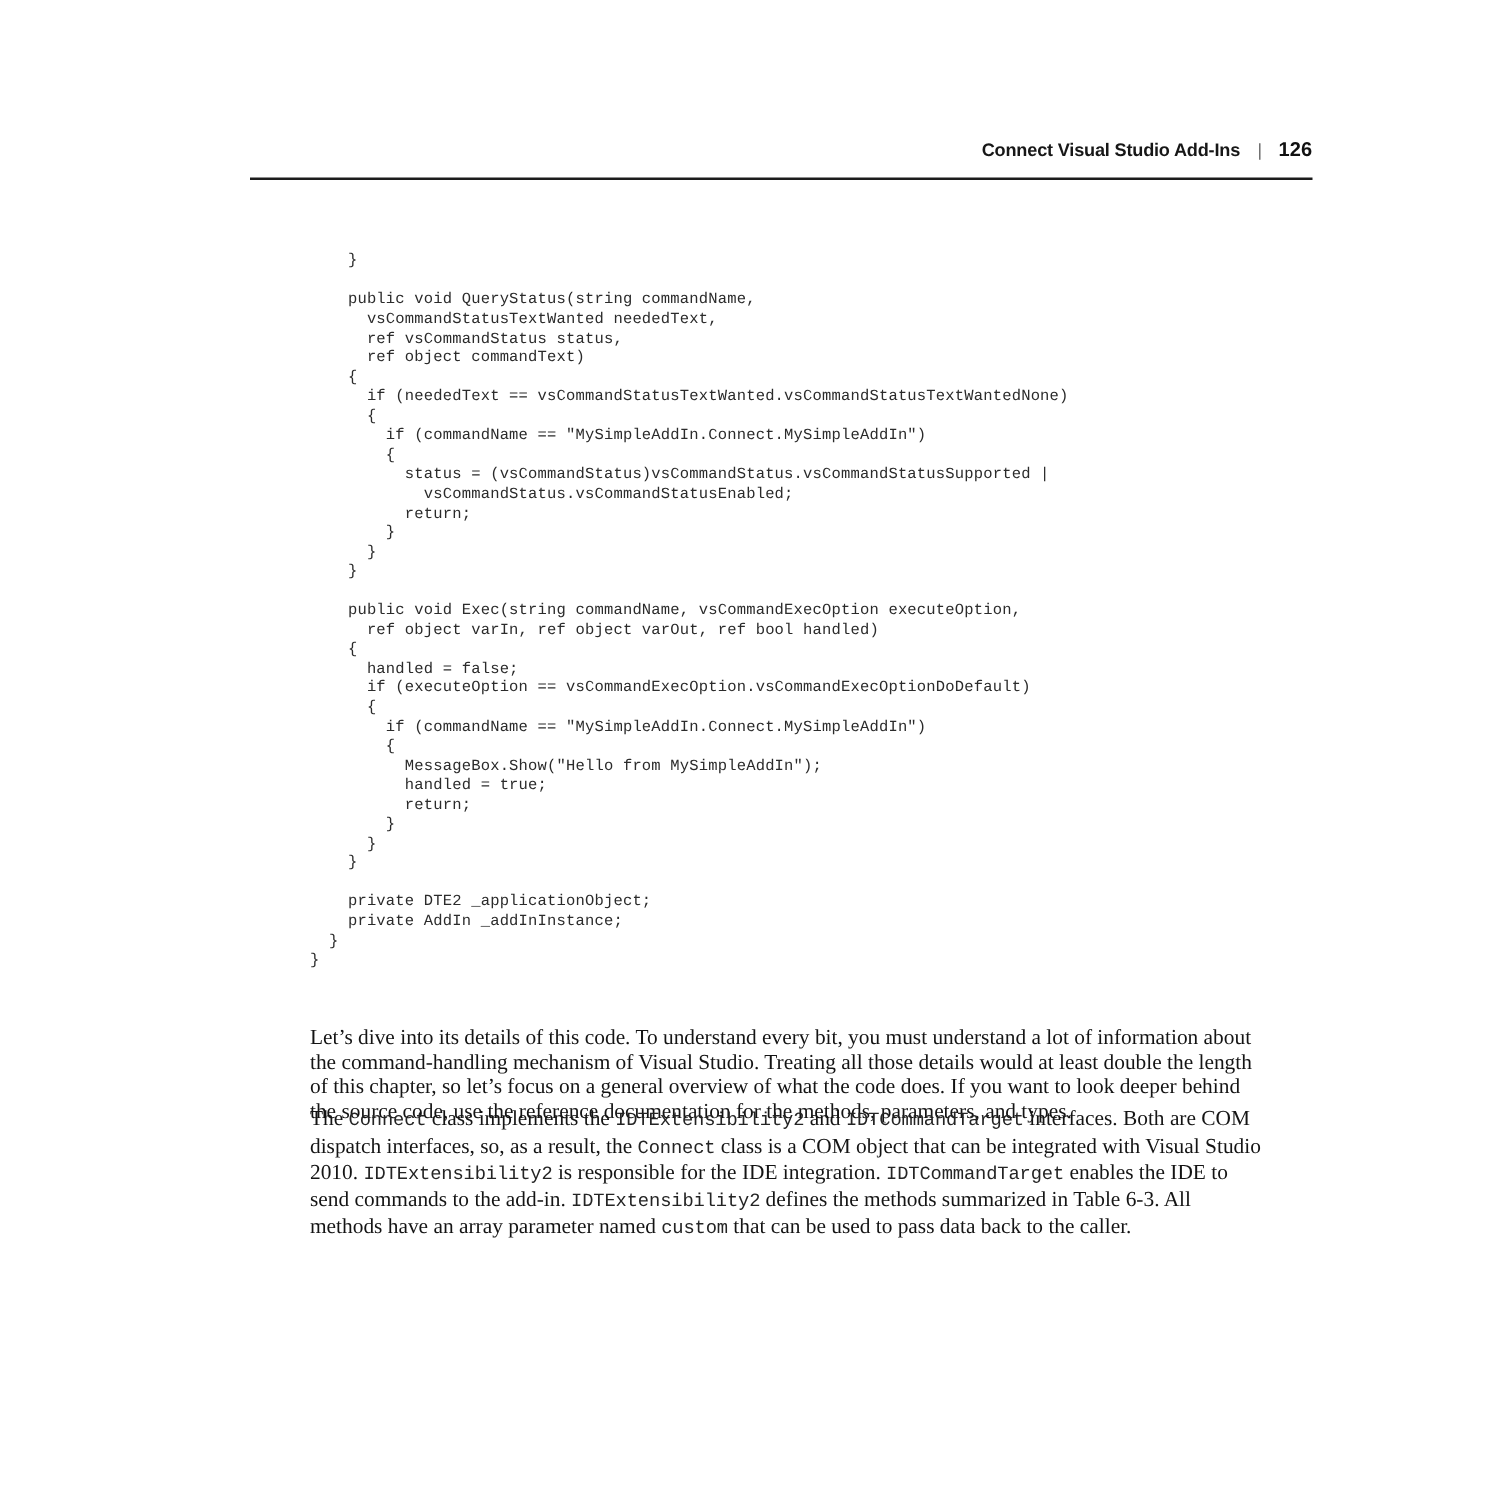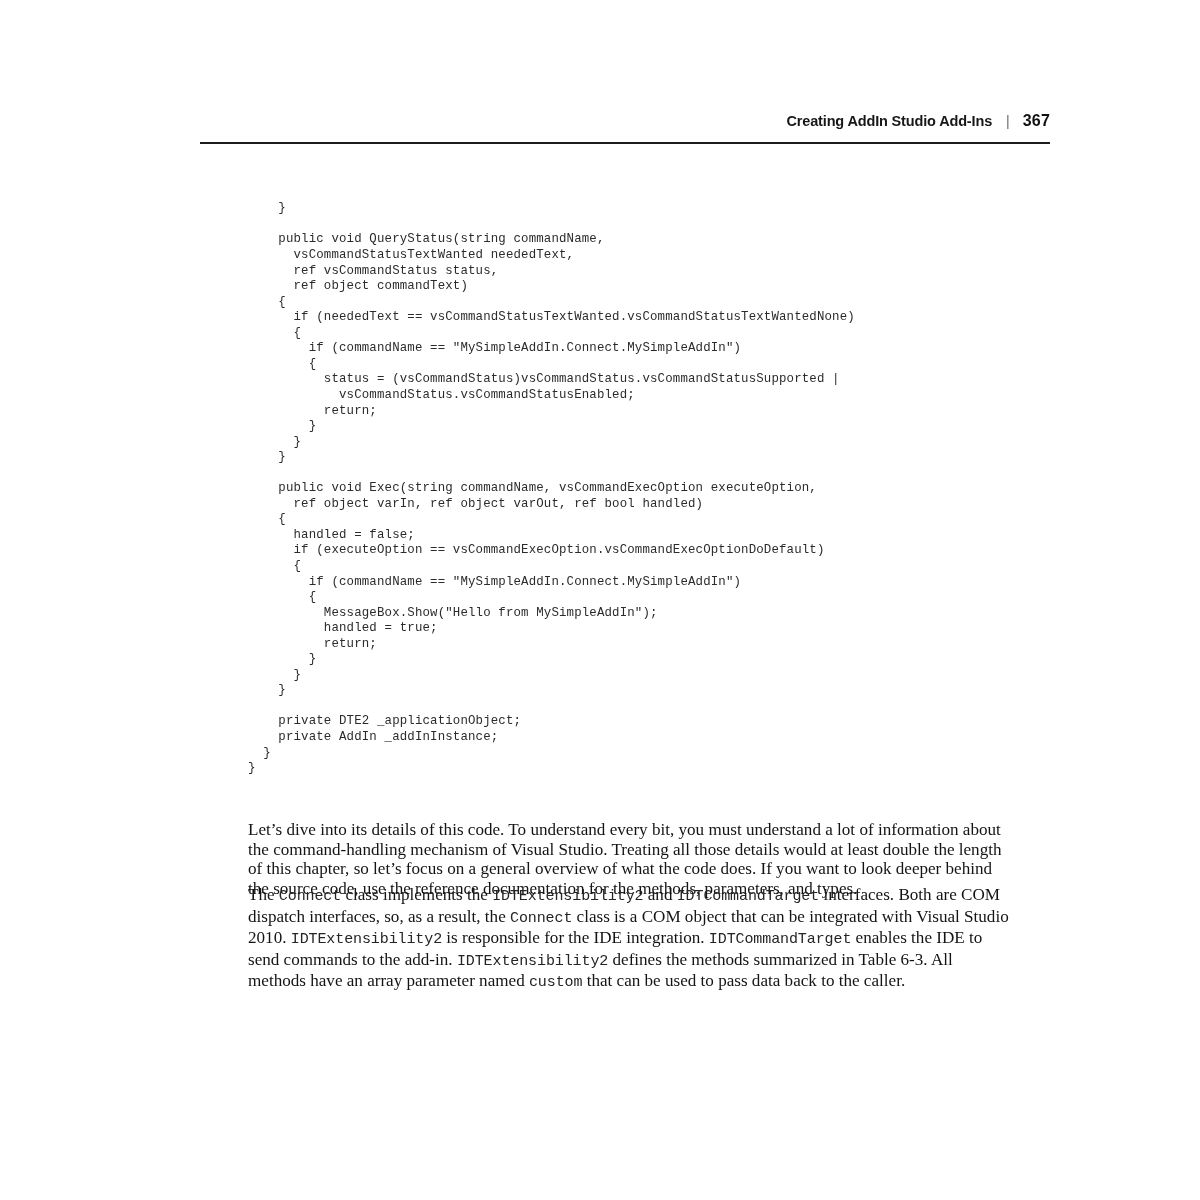--- a/index.html
+++ b/index.html
@@ -107,23 +107,23 @@
     letter-spacing: -0.1px;
     color: #242424;
   }
 </style>
 </head>
 <body>
 
 <div class="page">
 
   <div class="running-head">
-    <span class="rh-title">Creating AddIn Studio Add-Ins</span>
+    <span class="rh-title">Connect Visual Studio Add-Ins</span>
     <span class="rh-sep">|</span>
-    <span class="rh-page">367</span>
+    <span class="rh-page">126</span>
   </div>
 
   <div class="head-rule"></div>
 
   <pre class="code-block" id="code-block"><div class="code-line">    }</div><div class="code-line blank">&nbsp;</div><div class="code-line">    public void QueryStatus(string commandName,</div><div class="code-line">      vsCommandStatusTextWanted neededText,</div><div class="code-line">      ref vsCommandStatus status,</div><div class="code-line">      ref object commandText)</div><div class="code-line">    {</div><div class="code-line">      if (neededText == vsCommandStatusTextWanted.vsCommandStatusTextWantedNone)</div><div class="code-line">      {</div><div class="code-line">        if (commandName == "MySimpleAddIn.Connect.MySimpleAddIn")</div><div class="code-line">        {</div><div class="code-line">          status = (vsCommandStatus)vsCommandStatus.vsCommandStatusSupported |</div><div class="code-line">            vsCommandStatus.vsCommandStatusEnabled;</div><div class="code-line">          return;</div><div class="code-line">        }</div><div class="code-line">      }</div><div class="code-line">    }</div><div class="code-line blank">&nbsp;</div><div class="code-line">    public void Exec(string commandName, vsCommandExecOption executeOption,</div><div class="code-line">      ref object varIn, ref object varOut, ref bool handled)</div><div class="code-line">    {</div><div class="code-line">      handled = false;</div><div class="code-line">      if (executeOption == vsCommandExecOption.vsCommandExecOptionDoDefault)</div><div class="code-line">      {</div><div class="code-line">        if (commandName == "MySimpleAddIn.Connect.MySimpleAddIn")</div><div class="code-line">        {</div><div class="code-line">          MessageBox.Show("Hello from MySimpleAddIn");</div><div class="code-line">          handled = true;</div><div class="code-line">          return;</div><div class="code-line">        }</div><div class="code-line">      }</div><div class="code-line">    }</div><div class="code-line blank">&nbsp;</div><div class="code-line">    private DTE2 _applicationObject;</div><div class="code-line">    private AddIn _addInInstance;</div><div class="code-line">  }</div><div class="code-line">}</div></pre>
 
   <div class="body-text" id="para-1">
     <p>Let’s dive into its details of this code. To understand every bit, you must understand a lot of information about the command-handling mechanism of Visual Studio. Treating all those details would at least double the length of this chapter, so let’s focus on a general overview of what the code does. If you want to look deeper behind the source code, use the reference documentation for the methods, parameters, and types.</p>
   </div>
 

